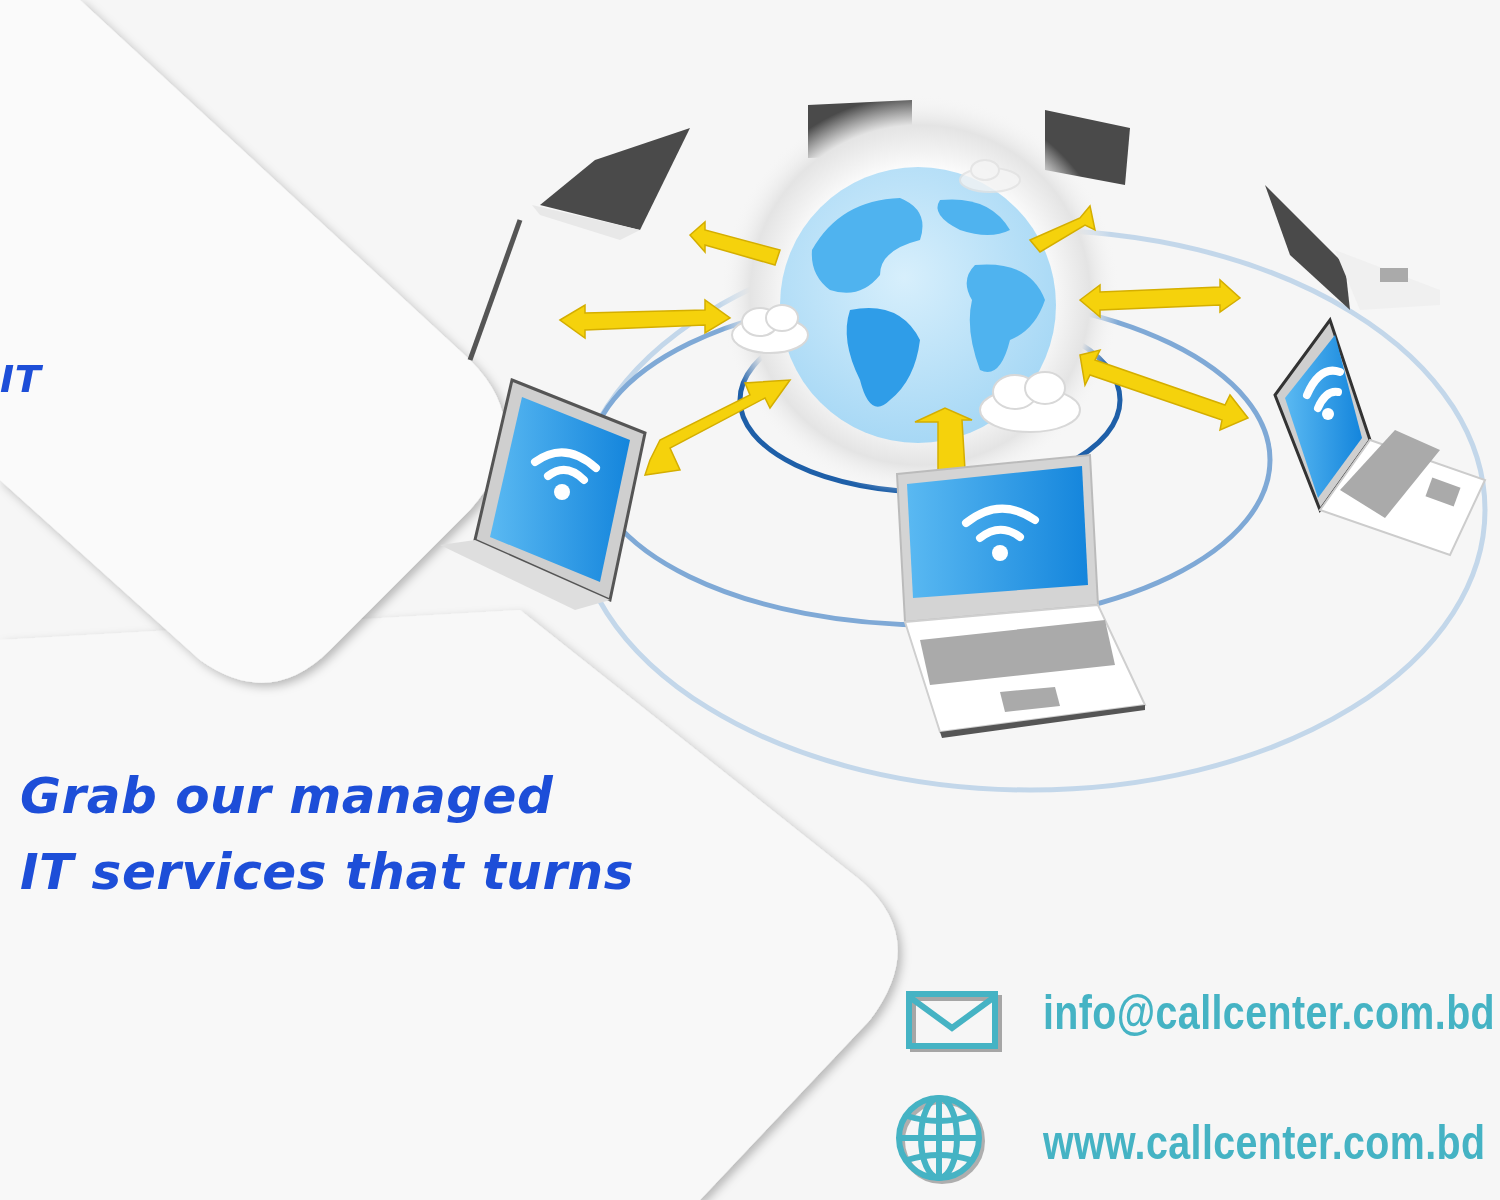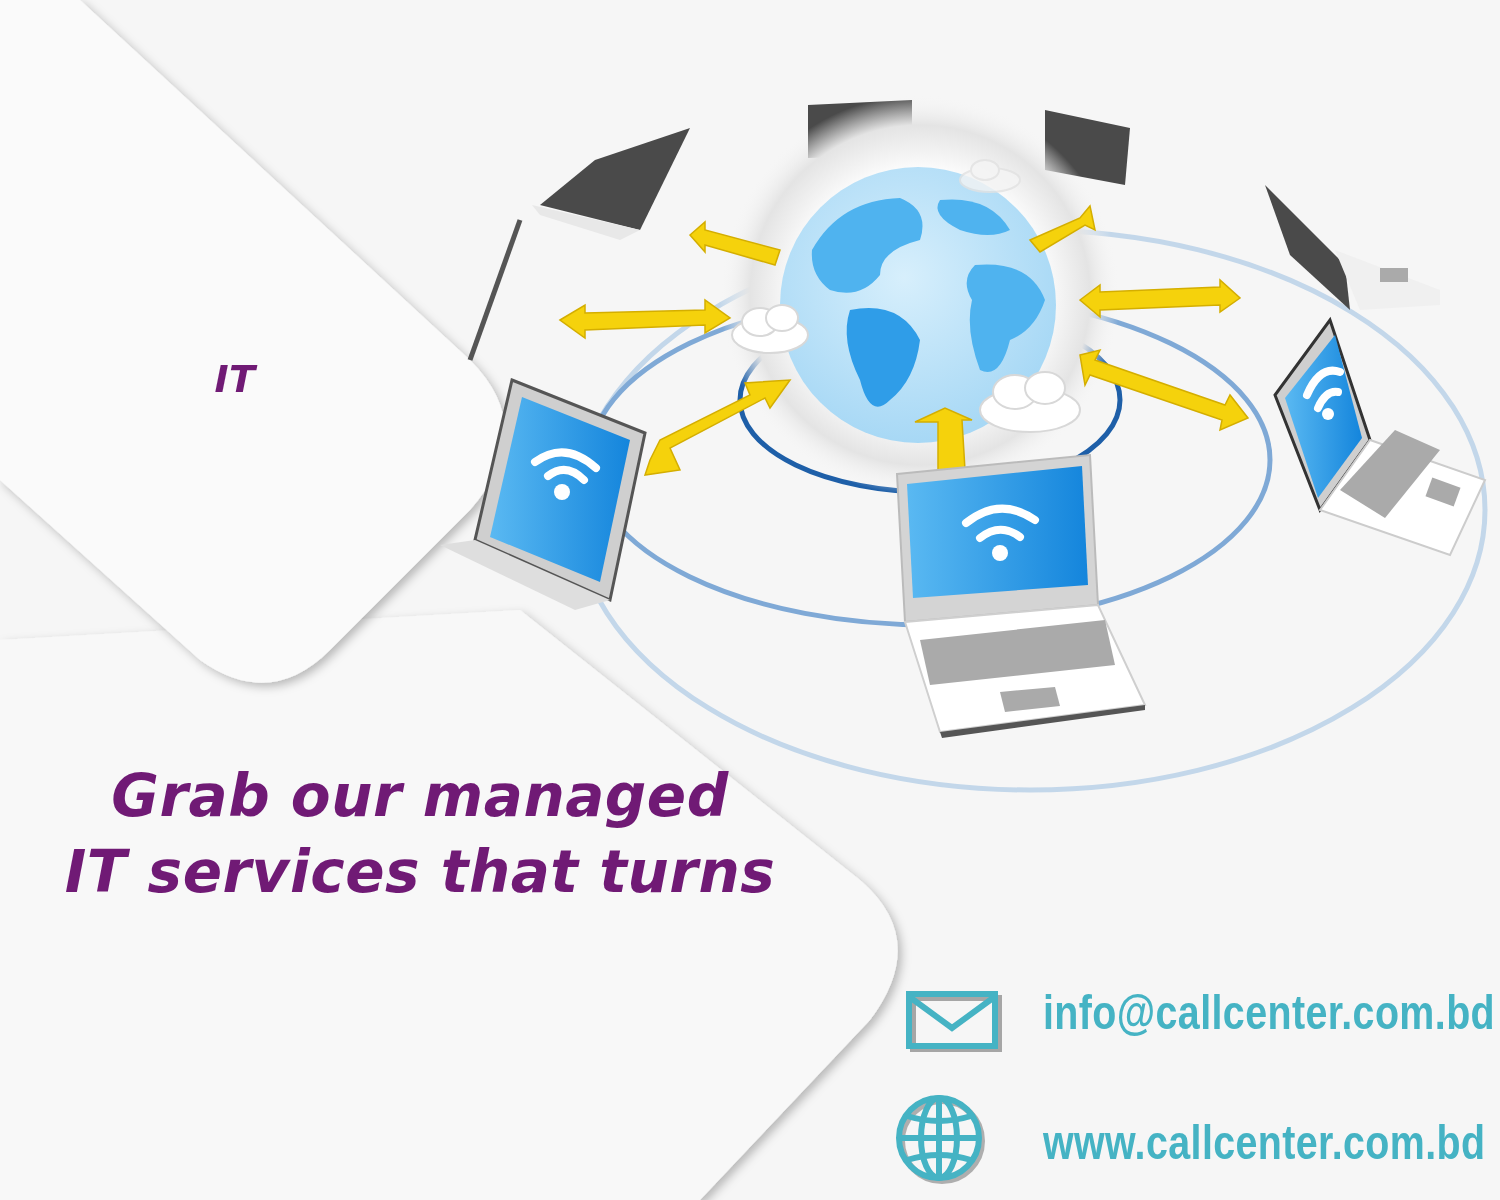--- a/index.html
+++ b/index.html
@@ -1,20 +1,20 @@
 <!DOCTYPE html>
 <html><head>
 <meta charset="utf-8">
 <style>
   html,body{margin:0;padding:0;}
   body{width:1500px;height:1200px;overflow:hidden;background:#f6f6f6;position:relative;font-family:"DejaVu Sans",sans-serif;}
   .stage{position:absolute;left:0;top:0;width:1500px;height:1200px;}
-  .text{position:absolute;color:#701a75;font-weight:bold;text-align:center;font-family:"DejaVu Sans",sans-serif;font-style:italic;}
+  .text{position:absolute;color:#1d4ed8;font-weight:bold;text-align:left;font-family:"DejaVu Sans",sans-serif;font-style:italic;}
   .title{left:0;top:350px;width:470px;font-size:38px;line-height:58px;letter-spacing:0.5px;}
-  .tagline{left:20px;top:758px;width:800px;font-size:58px;line-height:76px;letter-spacing:0.5px;}
+  .tagline{left:20px;top:758px;width:800px;font-size:50px;line-height:76px;letter-spacing:0.5px;}
   .contact{position:absolute;color:#45b3c4;font-family:"Liberation Sans",sans-serif;font-weight:bold;font-size:48px;transform:scaleX(0.82);transform-origin:left center;letter-spacing:0.5px;}
   .email-text{left:1043px;top:985px;}
   .web-text{left:1043px;top:1115px;}
   .icon{position:absolute;}
 </style>
 </head>
 <body>
 
 <div class="stage">
 

